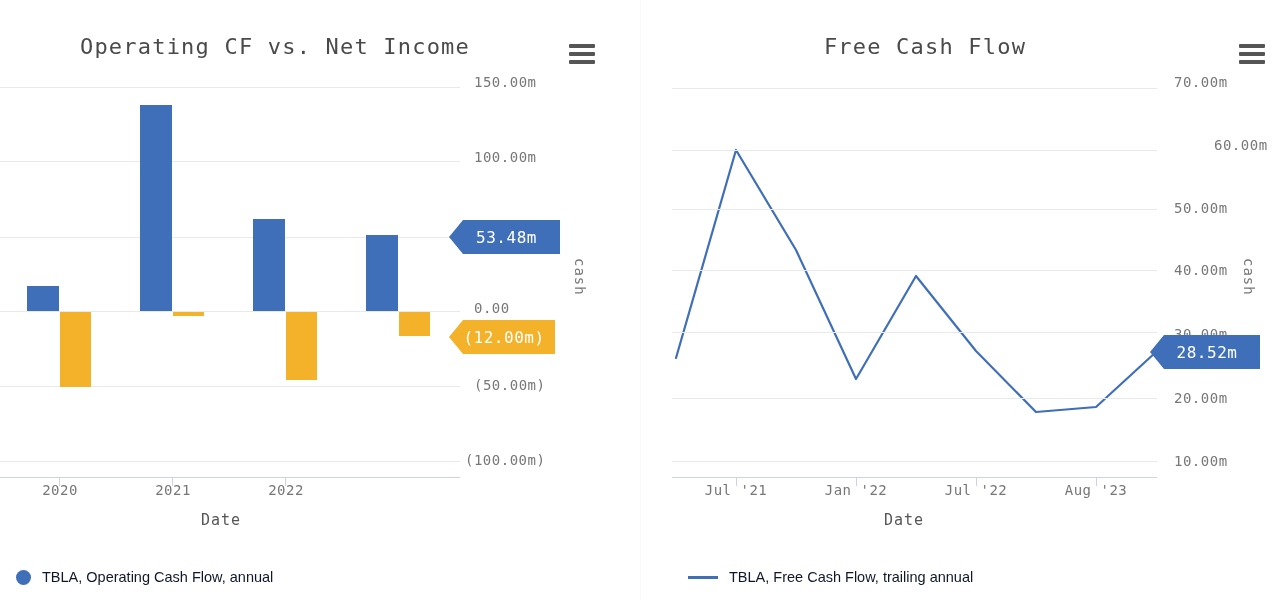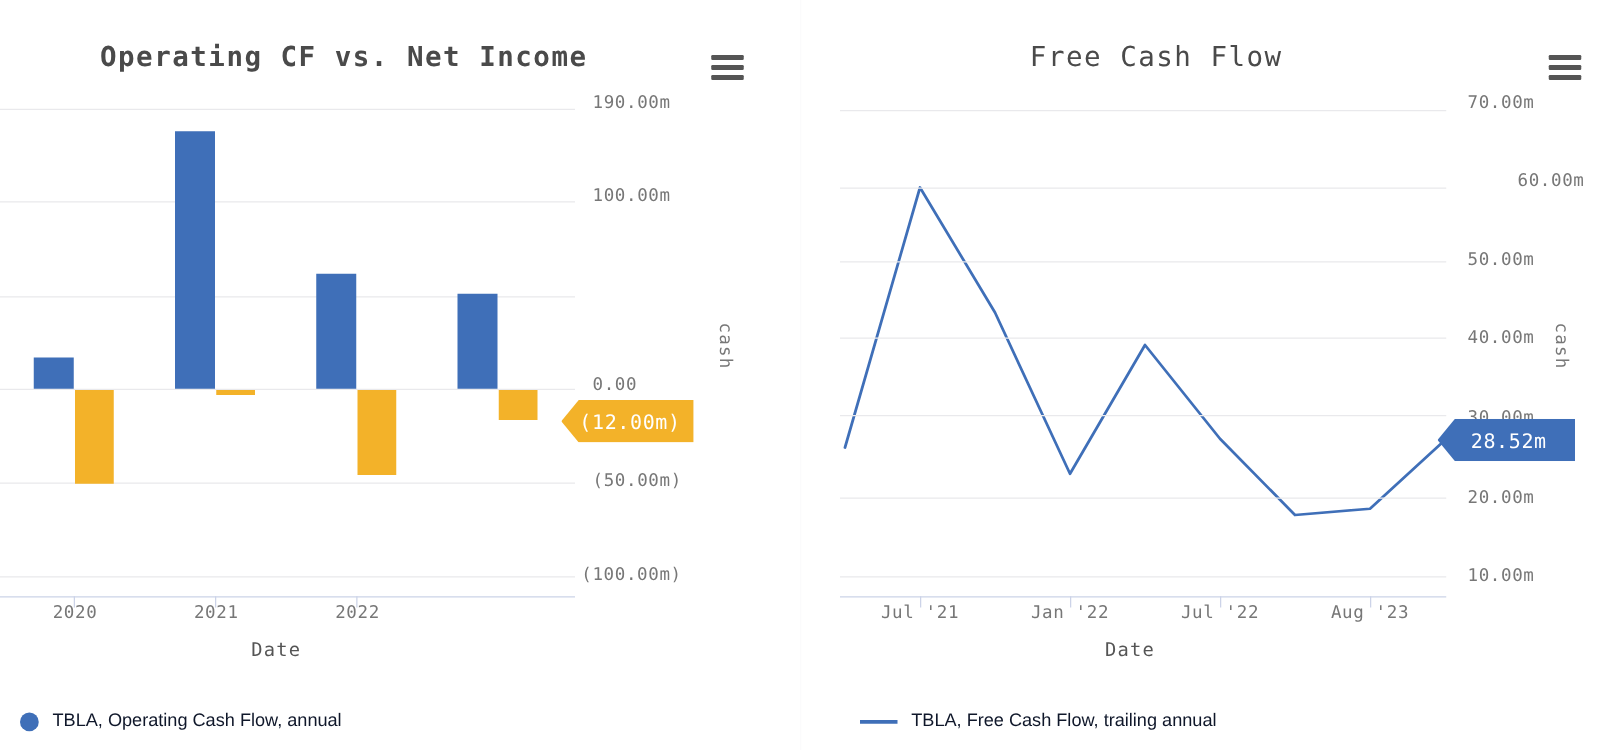--- a/index.html
+++ b/index.html
@@ -18,21 +18,21 @@
     background:#fbfbfc;
   }
 
   .chart-title{
     position:absolute;top:34px;left:0;width:100%;
     text-align:center;
     font-family:"DejaVu Sans Mono",monospace;
     font-size:22px;letter-spacing:1.2px;color:#4a4a4a;
     white-space:nowrap;
   }
-  #panel-left .chart-title{padding-right:90px;box-sizing:border-box;font-weight:bold;}
+  #panel-left .chart-title{padding-right:90px;box-sizing:border-box;}
   #panel-right .chart-title{padding-right:70px;box-sizing:border-box;}
 
   .hamburger{
     position:absolute;width:26px;height:20px;cursor:pointer;
     display:flex;flex-direction:column;justify-content:space-between;
   }
   .hamburger span{display:block;height:4px;width:100%;background:#555;border-radius:1px;}
   #ham-left{top:44px;left:569px;}
   #ham-right{top:44px;left:1239px;}
 
@@ -126,26 +126,27 @@
       <div class="bar pos-blue" style="left:140px;top:45px;width:32px;height:206px;"></div>
       <div class="bar neg-orange" style="left:173px;top:252px;width:31px;height:4px;"></div>
 
       <div class="bar pos-blue" style="left:253px;top:159px;width:32px;height:92px;"></div>
       <div class="bar neg-orange" style="left:286px;top:252px;width:31px;height:68px;"></div>
 
       <div class="bar pos-blue" style="left:366px;top:175px;width:32px;height:76px;"></div>
       <div class="bar neg-orange" style="left:399px;top:252px;width:31px;height:24px;"></div>
     </div>
 
-    <div class="ylabel-tick" style="left:474px;top:74px;">190.00m</div>
+    <div class="ylabel-tick" style="left:474px;top:74px;">150.00m</div>
     <div class="ylabel-tick" style="left:474px;top:149px;">100.00m</div>
     <div class="ylabel-tick" style="left:474px;top:300px;">0.00</div>
     <div class="ylabel-tick" style="left:474px;top:377px;">(50.00m)</div>
     <div class="ylabel-tick" style="left:465px;top:452px;">(100.00m)</div>
 
+    <div class="badge blue" style="left:449px;top:220px;width:111px;">53.48m</div>
     <div class="badge orange" style="left:449px;top:320px;width:106px;">(12.00m)</div>
 
     <div class="axis-title-v" style="left:572px;top:258px;">cash</div>
 
     <div class="xlabel-tick" style="left:24px;top:482px;width:72px;">2020</div>
     <div class="xlabel-tick" style="left:137px;top:482px;width:72px;">2021</div>
     <div class="xlabel-tick" style="left:250px;top:482px;width:72px;">2022</div>
 
     <div class="axis-title" style="left:201px;top:511px;">Date</div>
   </div>

